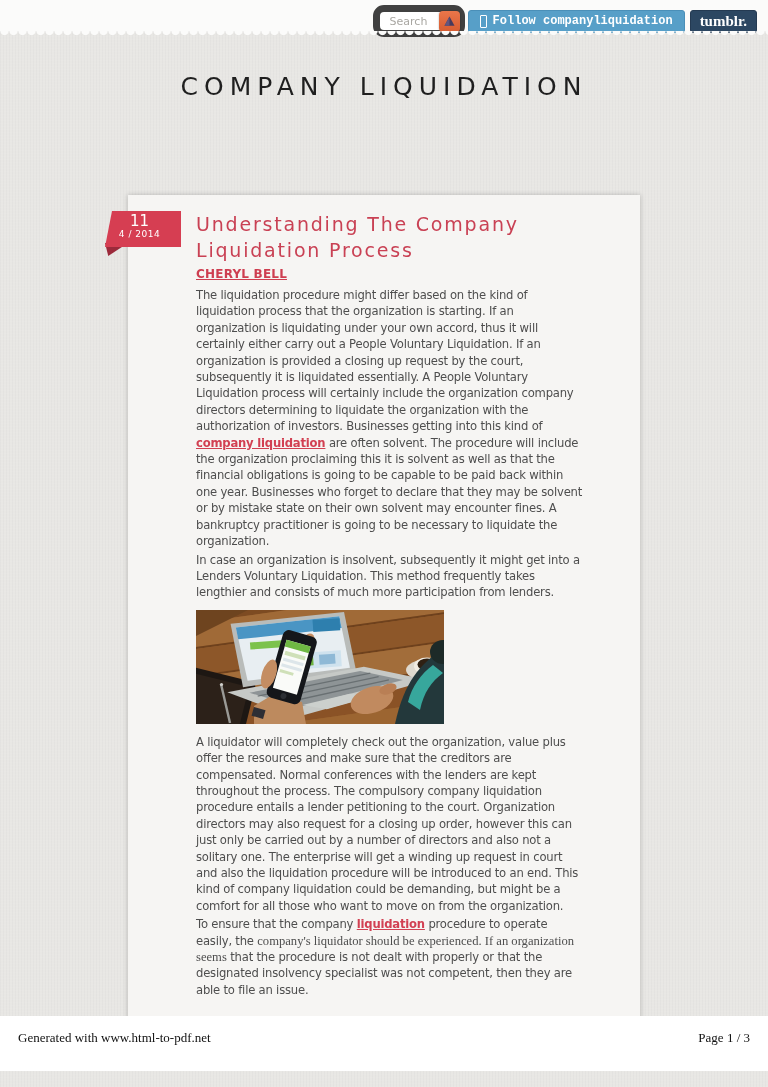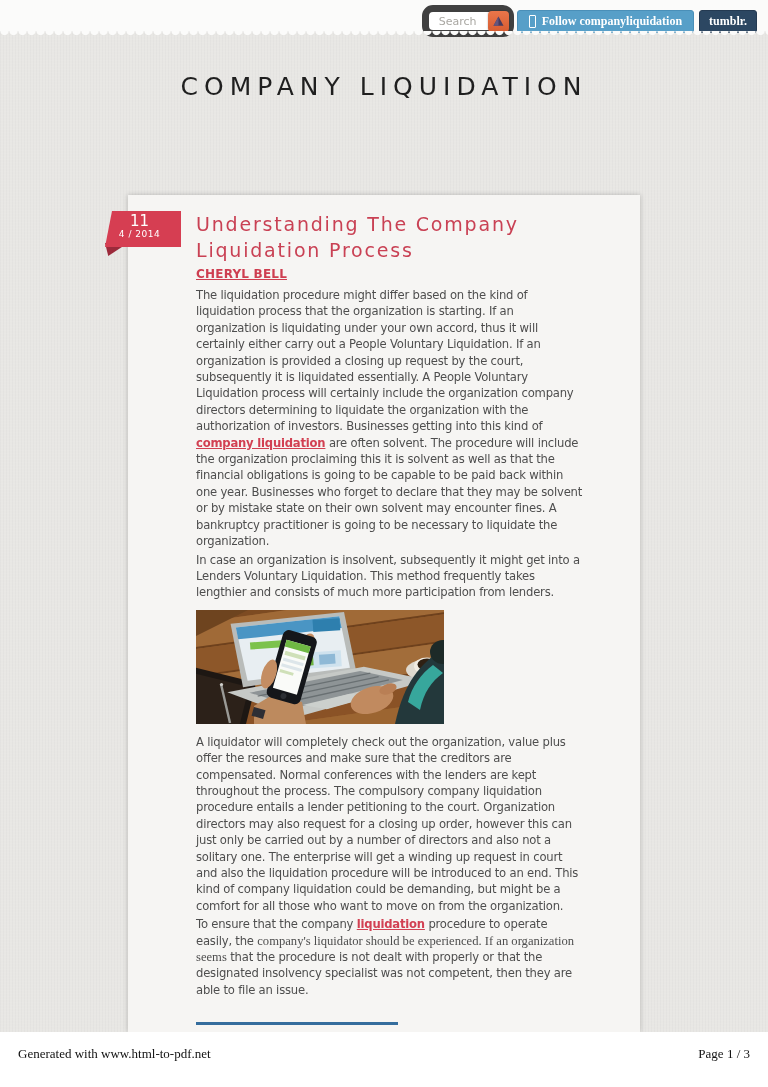--- a/index.html
+++ b/index.html
@@ -13,24 +13,24 @@
   .topbar{position:absolute;top:0;left:0;width:100%;height:31px;background:#fbfbfa;z-index:4;}
   .topbar-right{position:absolute;right:11px;top:5px;display:flex;align-items:center;}
   .search{width:58px;height:18px;border:7px solid #404040;border-radius:11px;background:#fff;
     padding:0 10px;font-family:"DejaVu Sans",sans-serif;font-size:11px;color:#8a8a86;outline:none;}
   .search::placeholder{color:#a9a7a2;}
   .ss-icon{width:21px;height:21px;border-radius:4px;margin-left:-26px;position:relative;z-index:2;
     background:linear-gradient(180deg,#ea764a,#d65c31);box-shadow:0 0 2px rgba(0,0,0,.35);
     display:inline-flex;align-items:center;justify-content:center;cursor:pointer;}
   .follow{display:flex;align-items:center;gap:6px;height:23px;margin-left:8px;padding:0 11px;
     background:#579fc8;border:1px solid #4a8fb8;border-radius:3px;color:#fff;
-    font-family:Liberation Serif, serif;font-size:12px;font-weight:bold;cursor:pointer;}
+    font-family:Liberation Mono, monospace;font-size:12px;font-weight:bold;cursor:pointer;}
   .tofu{display:inline-block;width:5px;height:11px;border:1px solid #fff;border-radius:1px;}
   .tumblr{height:23px;margin-left:5px;padding:0 9px;background:#2c4762;border:1px solid #243a52;
-    border-radius:3px;color:#fff;font-family:"Liberation Serif",serif;font-size:12px;
+    border-radius:3px;color:#fff;font-family:"Liberation Serif",serif;font-size:15px;
     font-weight:bold;cursor:pointer;}
   .wave{position:absolute;top:31px;left:0;width:100%;height:6px;z-index:4;
     background-image:radial-gradient(circle at 4.5px 0px,#fbfbfa 3.6px,rgba(251,251,250,0) 4.6px);
     background-size:9px 6px;background-repeat:repeat-x;}
   
   .blog-title{position:absolute;top:72px;left:0;width:100%;margin:0;text-align:center;
     font-size:25px;font-weight:400;letter-spacing:6px;color:#1f1f1f;}
   
   .card{position:absolute;left:128px;top:195px;width:512px;height:837px;background:#f6f5f3;
     box-shadow:0 0 5px rgba(0,0,0,.22);overflow:hidden;}
@@ -47,21 +47,21 @@
   .divider{position:absolute;left:68px;bottom:7px;width:202px;height:3px;background:#356d9d;}
   
   .ribbon{position:absolute;left:105px;top:211px;width:76px;height:36px;background:#d63e52;
     clip-path:polygon(7px 0,100% 0,100% 100%,0 100%);color:#fff;text-align:center;
     padding:3px 7px 0 0;box-sizing:border-box;z-index:5;filter:drop-shadow(0 1px 1px rgba(0,0,0,.25));}
   .ribbon-day{font-size:15px;line-height:15px;}
   .ribbon-rest{font-size:9px;line-height:10px;letter-spacing:.5px;}
   .ribbon-fold{position:absolute;left:105px;top:243px;width:23px;height:13px;background:#9c2a3b;
     clip-path:polygon(0 0,100% 0,14% 100%);z-index:3;}
   
-  .pdf-footer{position:absolute;left:0;bottom:0;width:100%;height:55px;background:#ffffff;
+  .pdf-footer{position:absolute;left:0;bottom:16px;width:100%;height:55px;background:#ffffff;
     box-sizing:border-box;padding:14px 18px 0;display:flex;justify-content:space-between;
     font-family:"Liberation Serif",serif;font-size:13px;color:#111;z-index:6;}
 </style>
 </head>
 <body>
 
 <div class="page">
 
   <header class="topbar">
     <div class="topbar-right">

